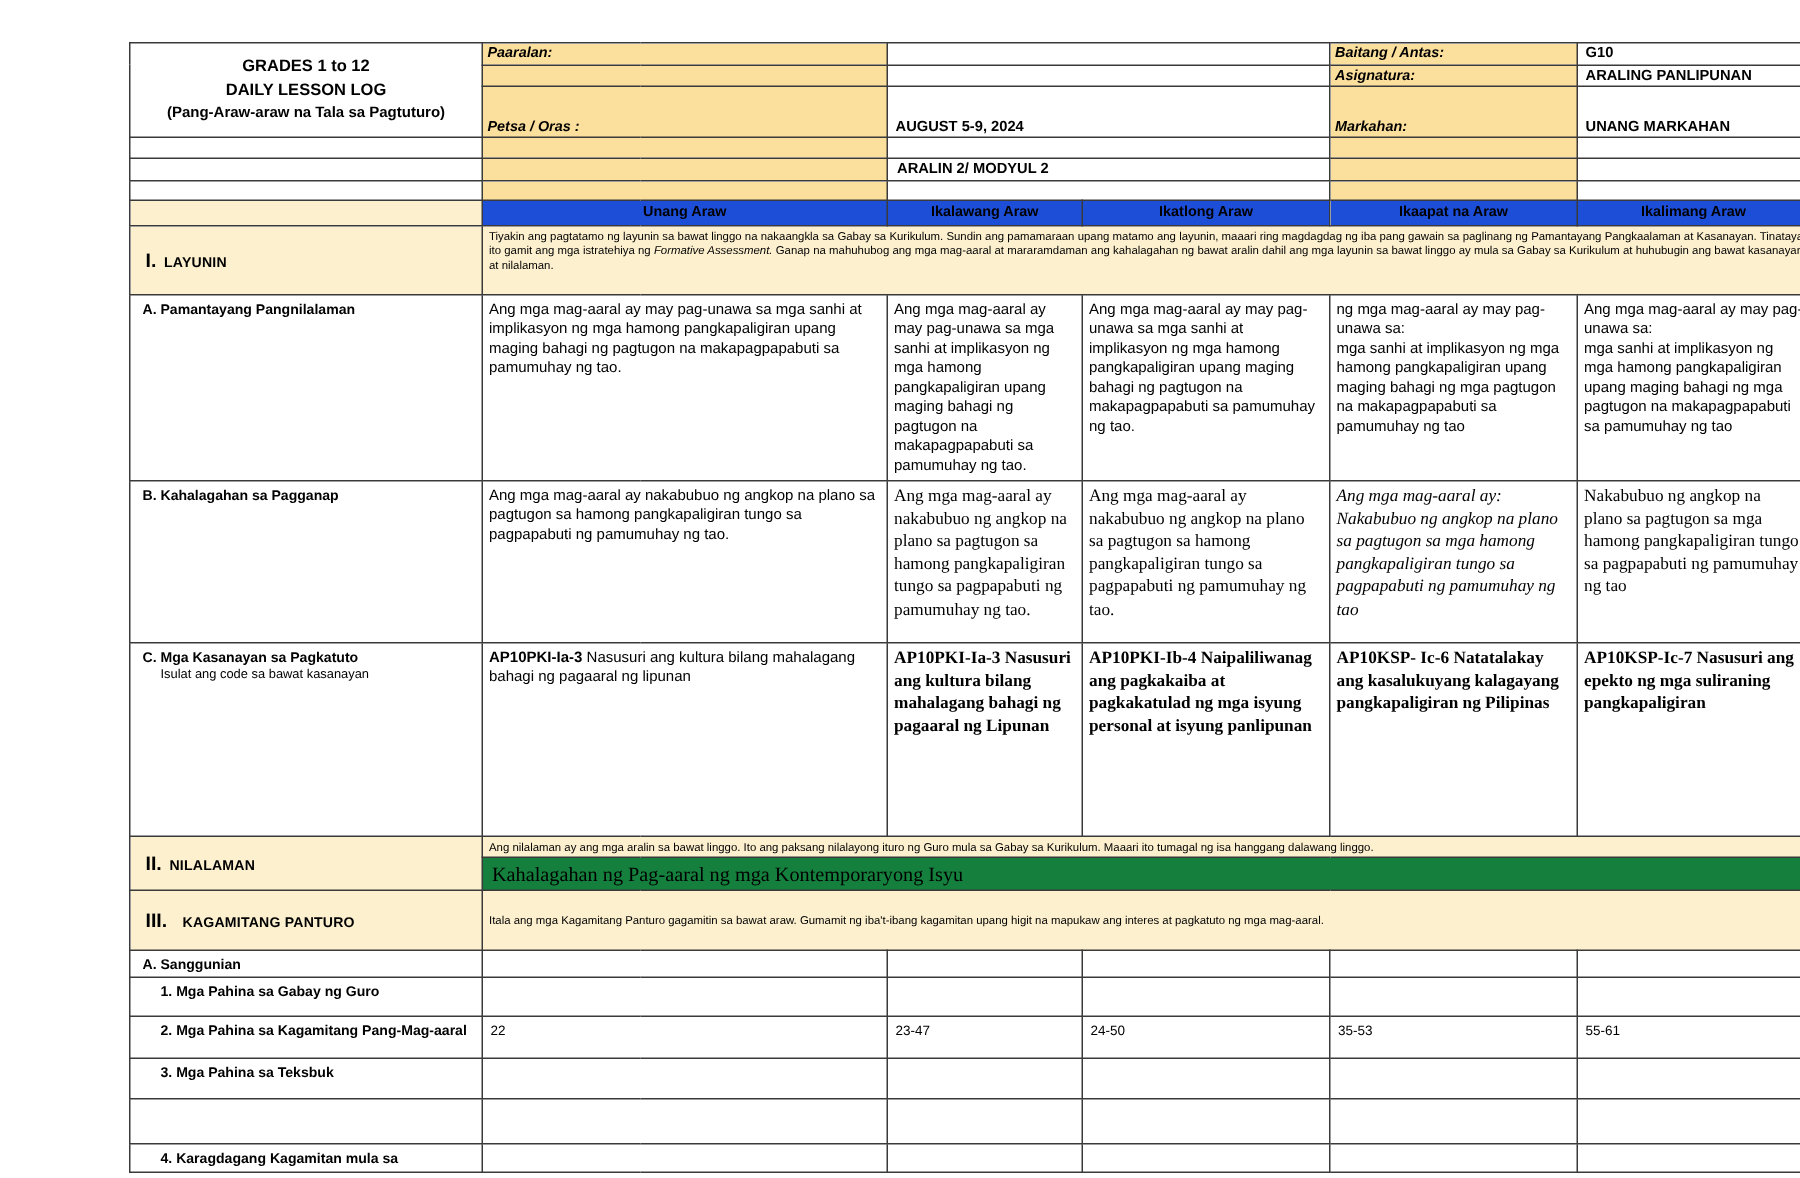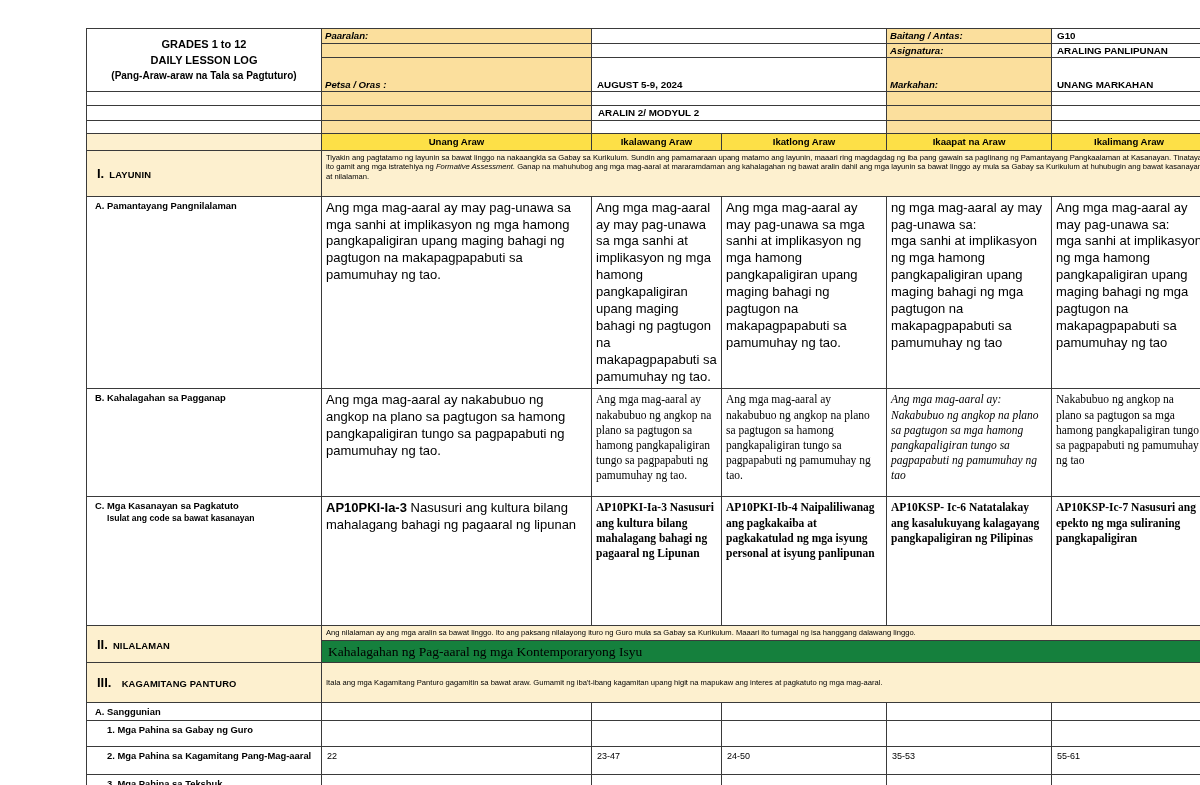--- a/index.html
+++ b/index.html
@@ -69,21 +69,21 @@
   }
   .aralin {
     font-weight: bold;
     font-size: 9.8px;
     padding-left: 6px !important;
     vertical-align: middle !important;
   }
 
   
   .dayhdr {
-    background: #fde047;
+    background: #1d4ed8;
     text-align: center;
     font-weight: bold;
     font-size: 9.6px;
     vertical-align: middle !important;
     padding: 2px 2px !important;
   }
   .dayhdr-blank { background: #fdf0cf; }
 
   
   .roman {
@@ -112,29 +112,29 @@
   }
   .note-amber i { font-style: italic; }
 
   .subhead {
     font-weight: bold;
     font-size: 9.4px;
     padding: 3px 3px 3px 8px !important;
   }
   .subhead .sub2 {
     display: block;
-    font-weight: bold;
+    font-weight: normal;
     font-size: 8.6px;
     padding-left: 12px;
     padding-top: 1px;
   }
   .subhead.indent1 { padding-left: 20px !important; }
 
   .body-cell {
-    font-size: 13px;
+    font-size: 10px;
     line-height: 1.3;
     padding: 3px 4px !important;
   }
   .serif-cell {
     font-family: "Liberation Serif", serif;
     font-size: 11.5px;
     font-weight: bold;
     line-height: 1.32;
     padding: 3px 4px !important;
   }

